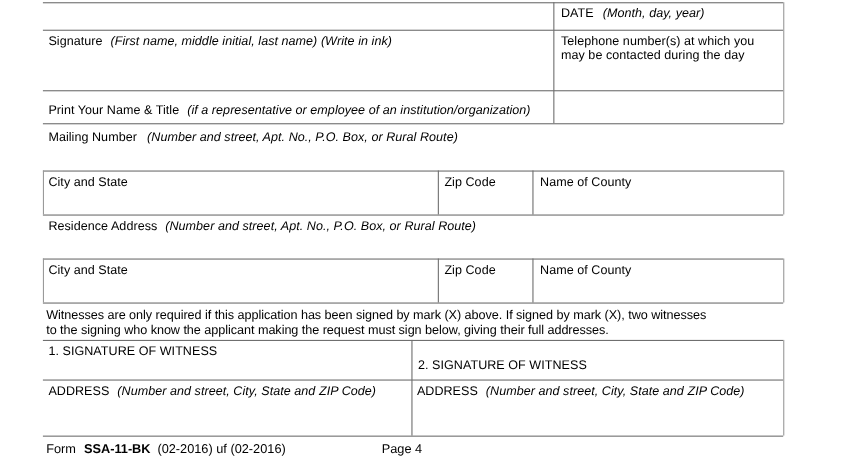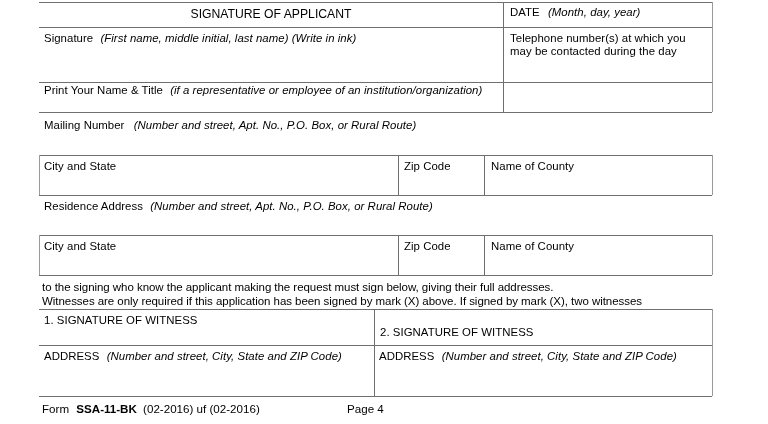--- a/index.html
+++ b/index.html
@@ -106,40 +106,37 @@
 
   <div class="vrule" style="left:374px; top:309px; height:87px;"></div>
 
   <div class="vrule-left" style="top:155px; height:40px;"></div>
   <div class="vrule-left" style="top:235px; height:40px;"></div>
   <div class="vrule-right" style="top:2px;   height:110px;"></div>
   <div class="vrule-right" style="top:155px; height:40px;"></div>
   <div class="vrule-right" style="top:235px; height:40px;"></div>
   <div class="vrule-right" style="top:309px; height:87px;"></div>
 
-  <div class="hdr-center" style="left:39px; top:7px; width:464px;">
-    <span>SIGNATURE OF APPLICANT</span>
-  </div>
 
   <div class="cell" style="left:510px; top:6px;">
     <span>DATE</span>
     <span class="it" style="margin-left:5px;">(Month, day, year)</span>
   </div>
 
   <div class="cell" style="left:44px; top:32px;">
     <span>Signature</span>
     <span class="it" style="margin-left:4px;">(First name, middle initial, last name) (Write in ink)</span>
   </div>
 
   <div class="cell" style="left:510px; top:32px;">
     <div>Telephone number(s) at which you</div>
     <div>may be contacted during the day</div>
   </div>
 
-  <div class="cell" style="left:44px; top:84px;">
+  <div class="cell" style="left:44px; top:95px;">
     <span>Print Your Name &amp; Title</span>
     <span class="it" style="margin-left:4px;">(if a representative or employee of an institution/organization)</span>
   </div>
 
   <div class="cell" style="left:44px; top:119px;">
     <span>Mailing Number</span>
     <span class="it" style="margin-left:6px;">(Number and street, Apt. No., P.O. Box, or Rural Route)</span>
   </div>
 
   <div class="cell" style="left:44px; top:160px;">City and State</div>
@@ -149,22 +146,22 @@
   <div class="cell" style="left:44px; top:200px;">
     <span>Residence Address</span>
     <span class="it" style="margin-left:4px;">(Number and street, Apt. No., P.O. Box, or Rural Route)</span>
   </div>
 
   <div class="cell" style="left:44px; top:240px;">City and State</div>
   <div class="cell" style="left:404px; top:240px;">Zip Code</div>
   <div class="cell" style="left:491px; top:240px;">Name of County</div>
 
   <div class="para" style="left:42px; top:281px; width:680px;">
+    <div>Witnesses are only required if this application has been signed by mark (X) above.  If signed by mark (X), two witnesses</div>
     <div>to the signing who know the applicant making the request must sign below, giving their full addresses.</div>
-    <div>Witnesses are only required if this application has been signed by mark (X) above.  If signed by mark (X), two witnesses</div>
   </div>
 
   <div class="cell" style="left:44px; top:314px;">1.  SIGNATURE OF WITNESS</div>
   <div class="cell" style="left:380px; top:326px;">2.  SIGNATURE OF WITNESS</div>
 
   <div class="cell" style="left:44px; top:350px;">
     <span>ADDRESS</span>
     <span class="it" style="margin-left:4px;">(Number and street, City, State and ZIP Code)</span>
   </div>
 

